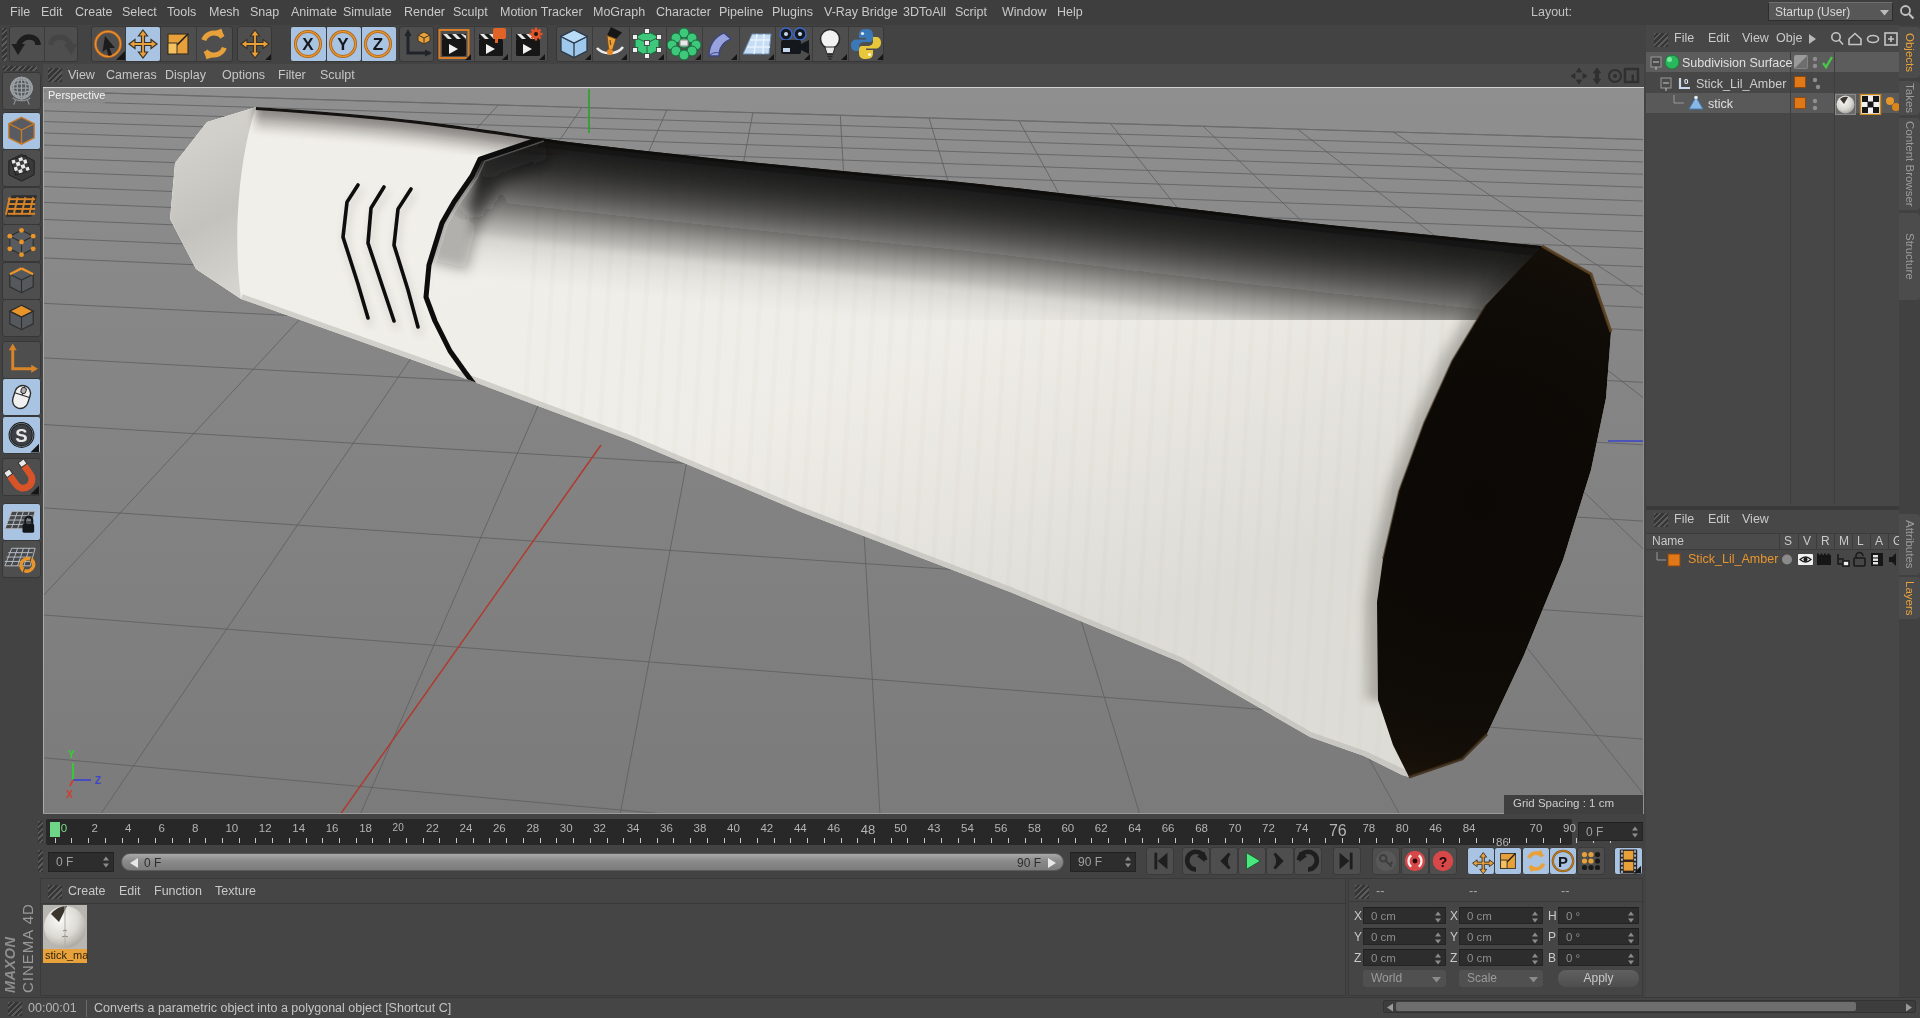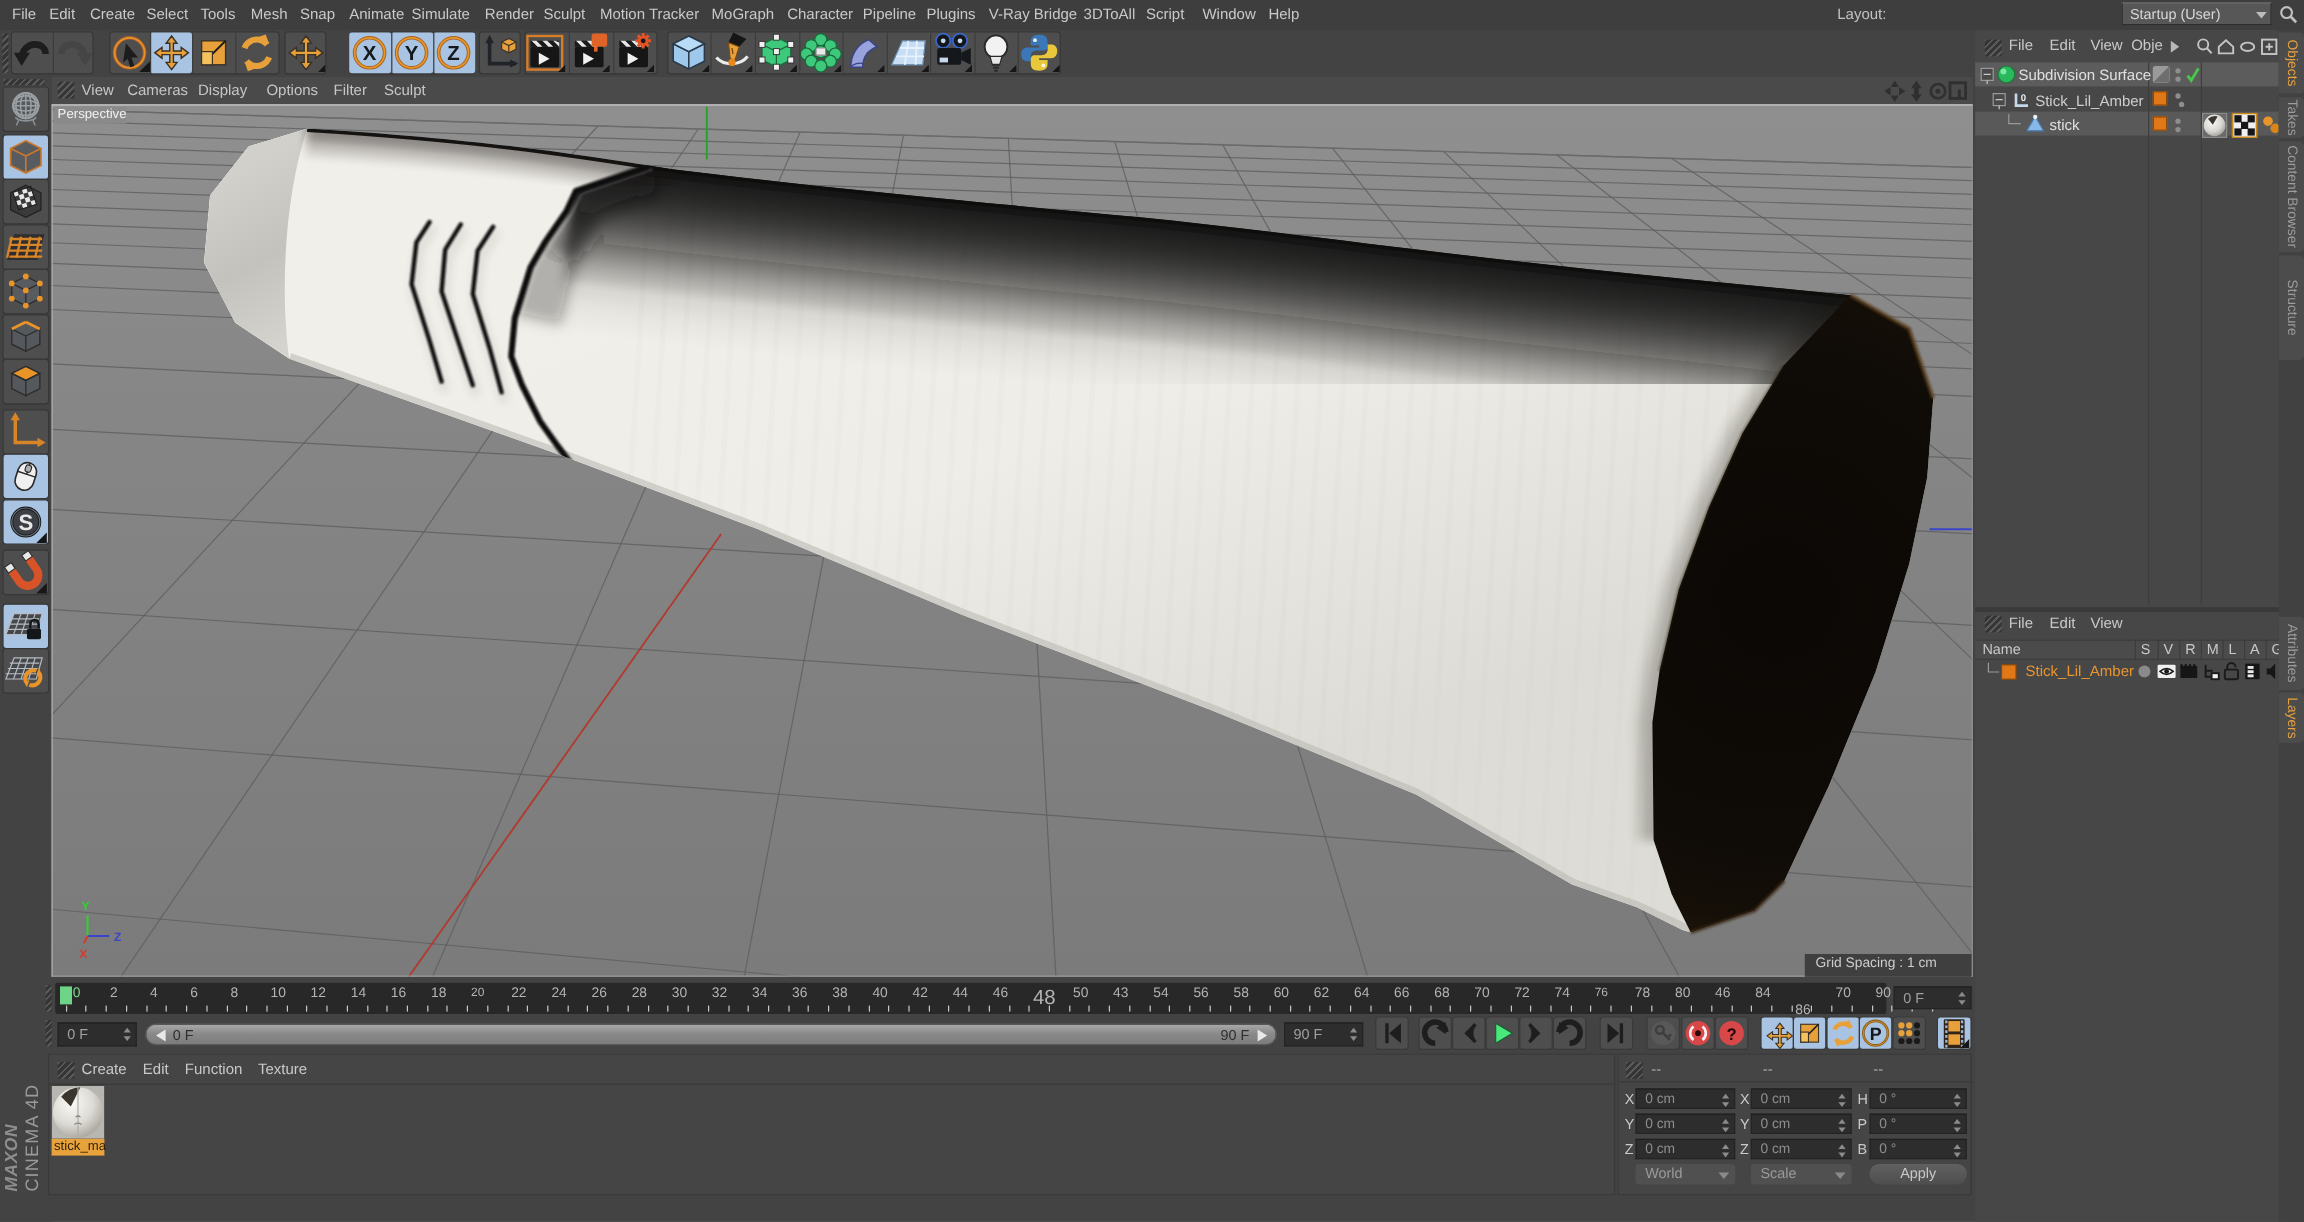--- a/index.html
+++ b/index.html
@@ -849,21 +849,21 @@
       <div class="abs" style="left:710.9px;top:19px;width:1px;height:5px;background:#c9c9c9"></div>
       <div class="abs" style="left:714.4px;top:3px;font-size:11.5px;color:#b4b4b4">42</div>
       <div class="abs" style="left:727.7px;top:19px;width:1px;height:5px;background:#c9c9c9"></div>
       <div class="abs" style="left:744.4px;top:19px;width:1px;height:5px;background:#c9c9c9"></div>
       <div class="abs" style="left:747.9px;top:3px;font-size:11.5px;color:#b4b4b4">44</div>
       <div class="abs" style="left:761.1px;top:19px;width:1px;height:5px;background:#c9c9c9"></div>
       <div class="abs" style="left:777.8px;top:19px;width:1px;height:5px;background:#c9c9c9"></div>
       <div class="abs" style="left:781.3px;top:3px;font-size:11.5px;color:#b4b4b4">46</div>
       <div class="abs" style="left:794.5px;top:19px;width:1px;height:5px;background:#c9c9c9"></div>
       <div class="abs" style="left:811.3px;top:19px;width:1px;height:5px;background:#c9c9c9"></div>
-      <div class="abs" style="left:814.8px;top:3px;font-size:17px;color:#b4b4b4">48</div>
+      <div class="abs" style="left:814.8px;top:3px;font-size:13px;color:#b4b4b4">48</div>
       <div class="abs" style="left:828.0px;top:19px;width:1px;height:5px;background:#c9c9c9"></div>
       <div class="abs" style="left:844.7px;top:19px;width:1px;height:5px;background:#c9c9c9"></div>
       <div class="abs" style="left:848.2px;top:3px;font-size:11.5px;color:#b4b4b4">50</div>
       <div class="abs" style="left:861.4px;top:19px;width:1px;height:5px;background:#c9c9c9"></div>
       <div class="abs" style="left:878.1px;top:19px;width:1px;height:5px;background:#c9c9c9"></div>
       <div class="abs" style="left:881.6px;top:3px;font-size:11.5px;color:#b4b4b4">43</div>
       <div class="abs" style="left:894.9px;top:19px;width:1px;height:5px;background:#c9c9c9"></div>
       <div class="abs" style="left:911.6px;top:19px;width:1px;height:5px;background:#c9c9c9"></div>
       <div class="abs" style="left:915.1px;top:3px;font-size:11.5px;color:#b4b4b4">54</div>
       <div class="abs" style="left:928.3px;top:19px;width:1px;height:5px;background:#c9c9c9"></div>
@@ -891,21 +891,21 @@
       <div class="abs" style="left:1179.1px;top:19px;width:1px;height:5px;background:#c9c9c9"></div>
       <div class="abs" style="left:1182.6px;top:3px;font-size:11.5px;color:#b4b4b4">70</div>
       <div class="abs" style="left:1195.8px;top:19px;width:1px;height:5px;background:#c9c9c9"></div>
       <div class="abs" style="left:1212.5px;top:19px;width:1px;height:5px;background:#c9c9c9"></div>
       <div class="abs" style="left:1216.0px;top:3px;font-size:11.5px;color:#b4b4b4">72</div>
       <div class="abs" style="left:1229.3px;top:19px;width:1px;height:5px;background:#c9c9c9"></div>
       <div class="abs" style="left:1246.0px;top:19px;width:1px;height:5px;background:#c9c9c9"></div>
       <div class="abs" style="left:1249.5px;top:3px;font-size:11.5px;color:#b4b4b4">74</div>
       <div class="abs" style="left:1262.7px;top:19px;width:1px;height:5px;background:#c9c9c9"></div>
       <div class="abs" style="left:1279.4px;top:19px;width:1px;height:5px;background:#c9c9c9"></div>
-      <div class="abs" style="left:1282.9px;top:3px;font-size:10px;color:#b4b4b4">76</div>
+      <div class="abs" style="left:1282.9px;top:3px;font-size:16px;color:#b4b4b4">76</div>
       <div class="abs" style="left:1296.1px;top:19px;width:1px;height:5px;background:#c9c9c9"></div>
       <div class="abs" style="left:1312.9px;top:19px;width:1px;height:5px;background:#c9c9c9"></div>
       <div class="abs" style="left:1316.4px;top:3px;font-size:11.5px;color:#b4b4b4">78</div>
       <div class="abs" style="left:1329.6px;top:19px;width:1px;height:5px;background:#c9c9c9"></div>
       <div class="abs" style="left:1346.3px;top:19px;width:1px;height:5px;background:#c9c9c9"></div>
       <div class="abs" style="left:1349.8px;top:3px;font-size:11.5px;color:#b4b4b4">80</div>
       <div class="abs" style="left:1363.0px;top:19px;width:1px;height:5px;background:#c9c9c9"></div>
       <div class="abs" style="left:1379.7px;top:19px;width:1px;height:5px;background:#c9c9c9"></div>
       <div class="abs" style="left:1383.2px;top:3px;font-size:11.5px;color:#b4b4b4">46</div>
       <div class="abs" style="left:1396.5px;top:19px;width:1px;height:5px;background:#c9c9c9"></div>
@@ -1157,12 +1157,27 @@
             <path d="M4,12.5 L7,8.5 L1,8.5 Z" fill="#8c8c8c"></path>
           </svg></div></div>
       <div class="abs" style="left:14px;top:91px;width:83px;height:17px;background:#505050;border-radius:3px;color:#9a9a9a;font-size:12px;padding:1px 0 0 8px">World<svg style="position:absolute;right:5px;top:6px" width="9" height="7" viewBox="0 0 9 7">
           <path d="M0,1 L9,1 L4.5,6.5 Z" fill="#8a8a8a"></path>
         </svg></div>
       <div class="abs" style="left:110px;top:91px;width:84px;height:17px;background:#505050;border-radius:3px;color:#9a9a9a;font-size:12px;padding:1px 0 0 8px">Scale<svg style="position:absolute;right:5px;top:6px" width="9" height="7" viewBox="0 0 9 7">
           <path d="M0,1 L9,1 L4.5,6.5 Z" fill="#8a8a8a"></path>
         </svg></div>
       <div class="abs" style="left:209px;top:91px;width:81px;height:17px;background:linear-gradient(#606060,#4e4e4e);border-radius:8px;color:#c8c8c8;font-size:12px;text-align:center;padding-top:1px">Apply</div>
     </div>
+    <div class="abs" style="left:0;top:997px;width:1920px;height:21px;background:#454545;border-top:1px solid #393939">
+      <div class="abs grip" style="left:8px;top:4px;width:14px;height:14px"></div>
+      <span class="menu-it" style="left:28px;top:3px;color:#b4b4b4">00:00:01</span>
+      <div class="abs" style="left:86px;top:2px;width:1px;height:17px;background:#6a6a6a"></div>
+      <span class="menu-it" style="left:94px;top:3px;color:#c4c4c4">Converts a parametric object into a polygonal object [Shortcut C]</span>
+      <div class="abs" style="left:1383px;top:2px;width:533px;height:13px;background:#3d3d3d;border:1px solid #333;border-radius:2px">
+        <svg class="abs" style="left:2px;top:2px" width="8" height="9" viewBox="0 0 8 9">
+          <path d="M7,0.5 L7,8.5 L1,4.5 Z" fill="#9a9a9a"></path>
+        </svg>
+        <div class="abs" style="left:12px;top:1px;width:460px;height:9px;background:#6e6e6e;border-radius:2px"></div>
+        <svg class="abs" style="right:2px;top:2px" width="8" height="9" viewBox="0 0 8 9">
+          <path d="M1,0.5 L1,8.5 L7,4.5 Z" fill="#9a9a9a"></path>
+        </svg>
+      </div>
+    </div>
   </div>
 </body></html>

